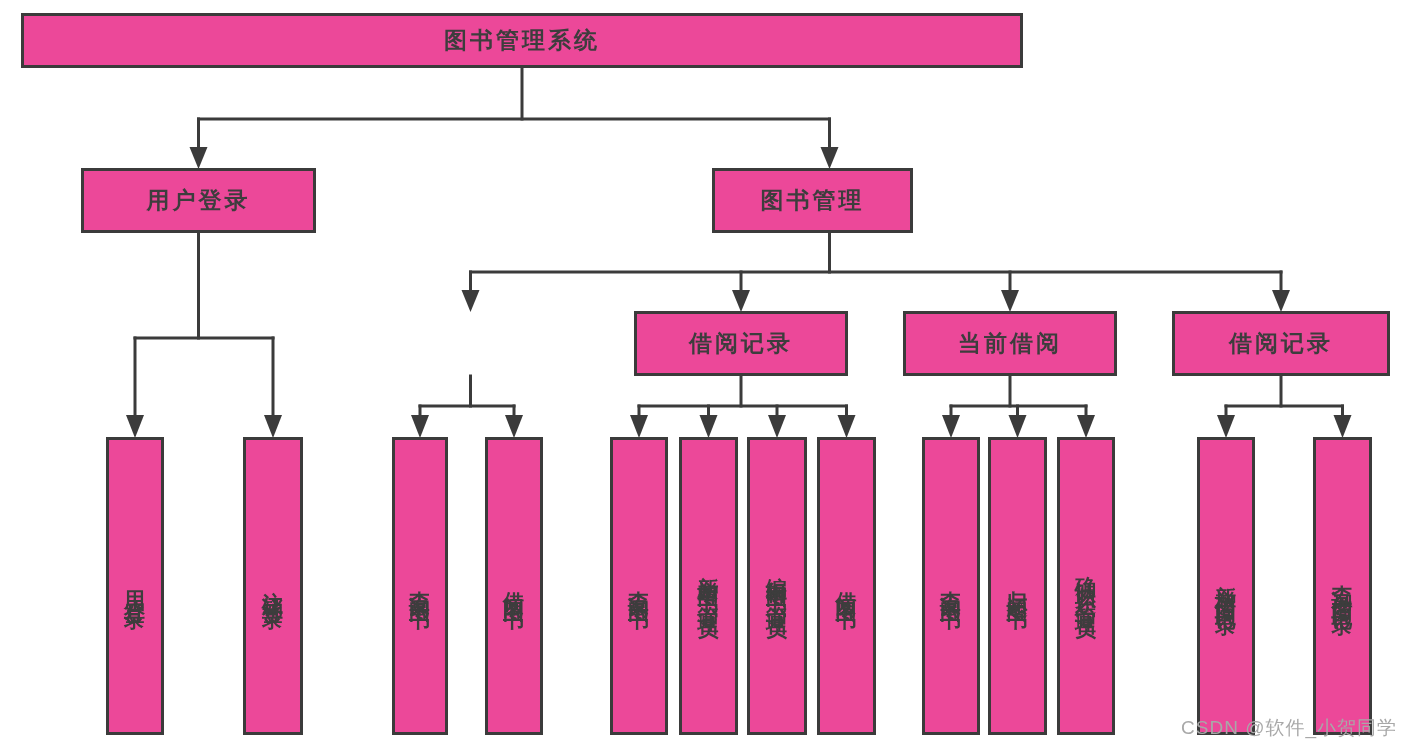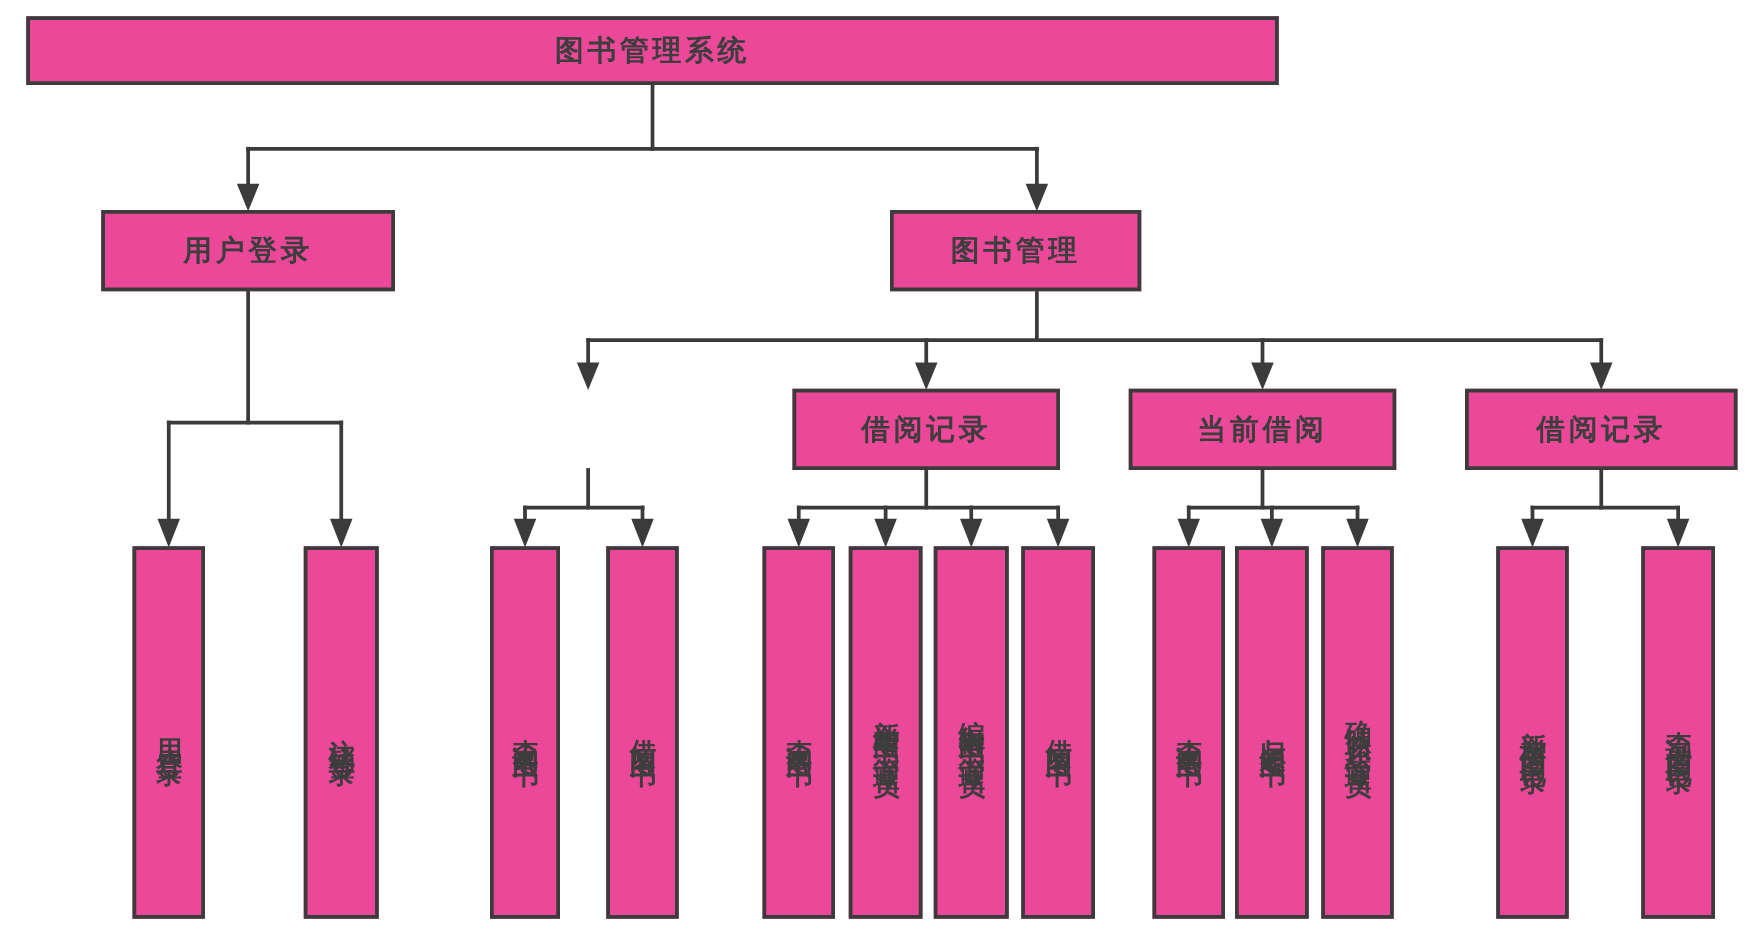--- a/index.html
+++ b/index.html
@@ -190,13 +190,14 @@
     <span class="vlabel">确认归还（管理员）</span>
   </div>
 
   <div class="box" style="left:1197px;top:437px;width:58px;height:298px">
     <span class="vlabel">新增借阅记录</span>
   </div>
   <div class="box" style="left:1313px;top:437px;width:59px;height:298px">
     <span class="vlabel">查询借阅记录</span>
   </div>
 
+  <div class="watermark">CSDN @软件_小贺同学</div>
 </div>
 
 </body></html>

